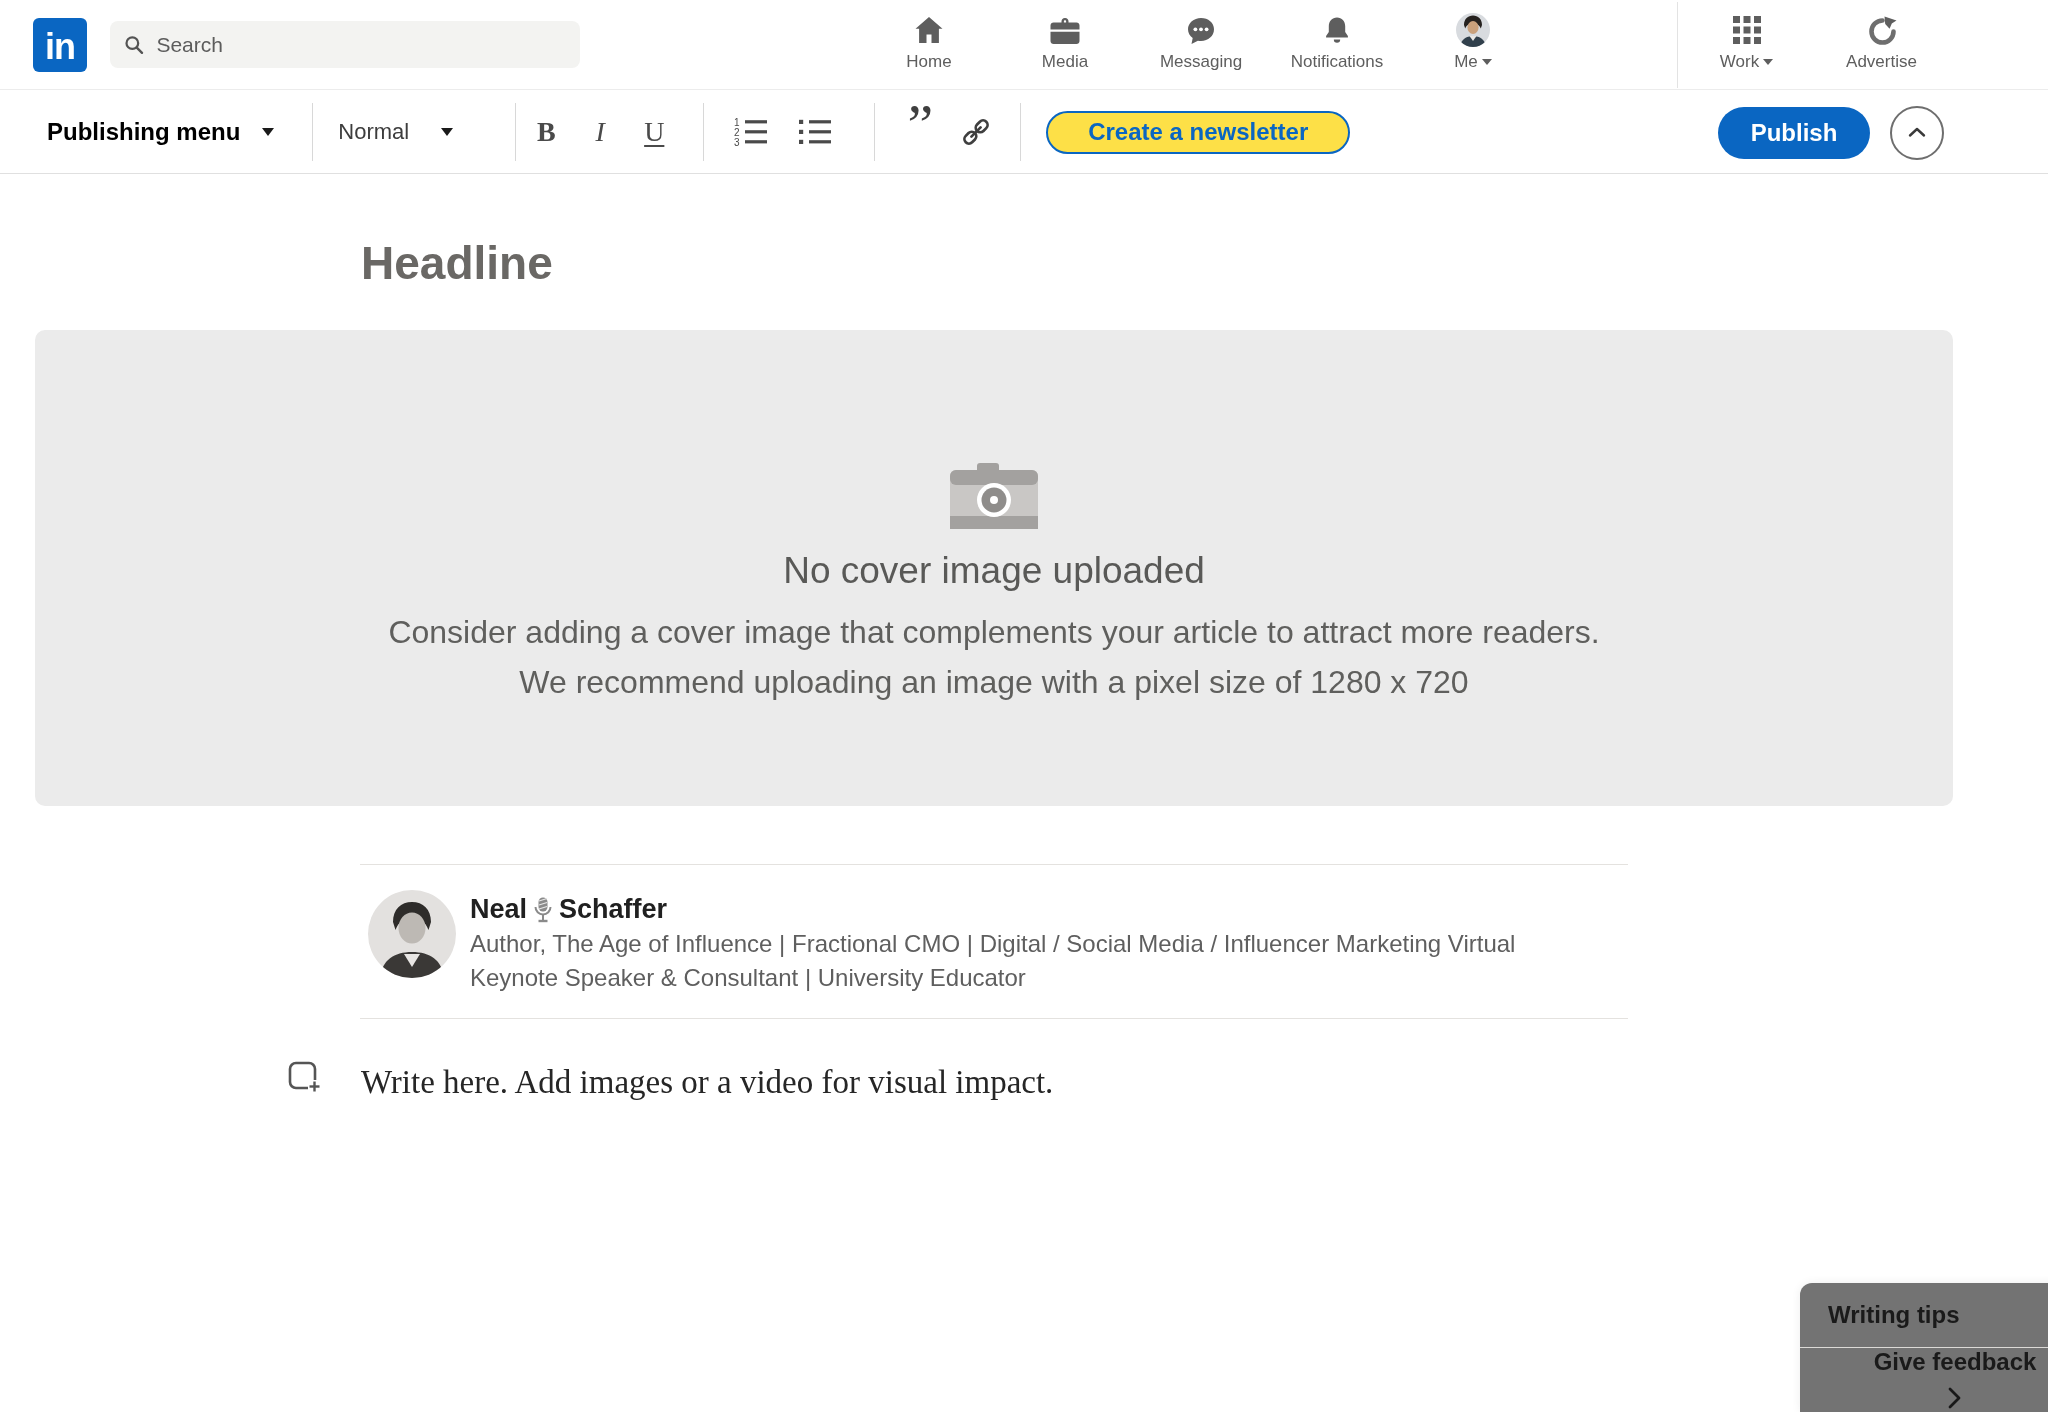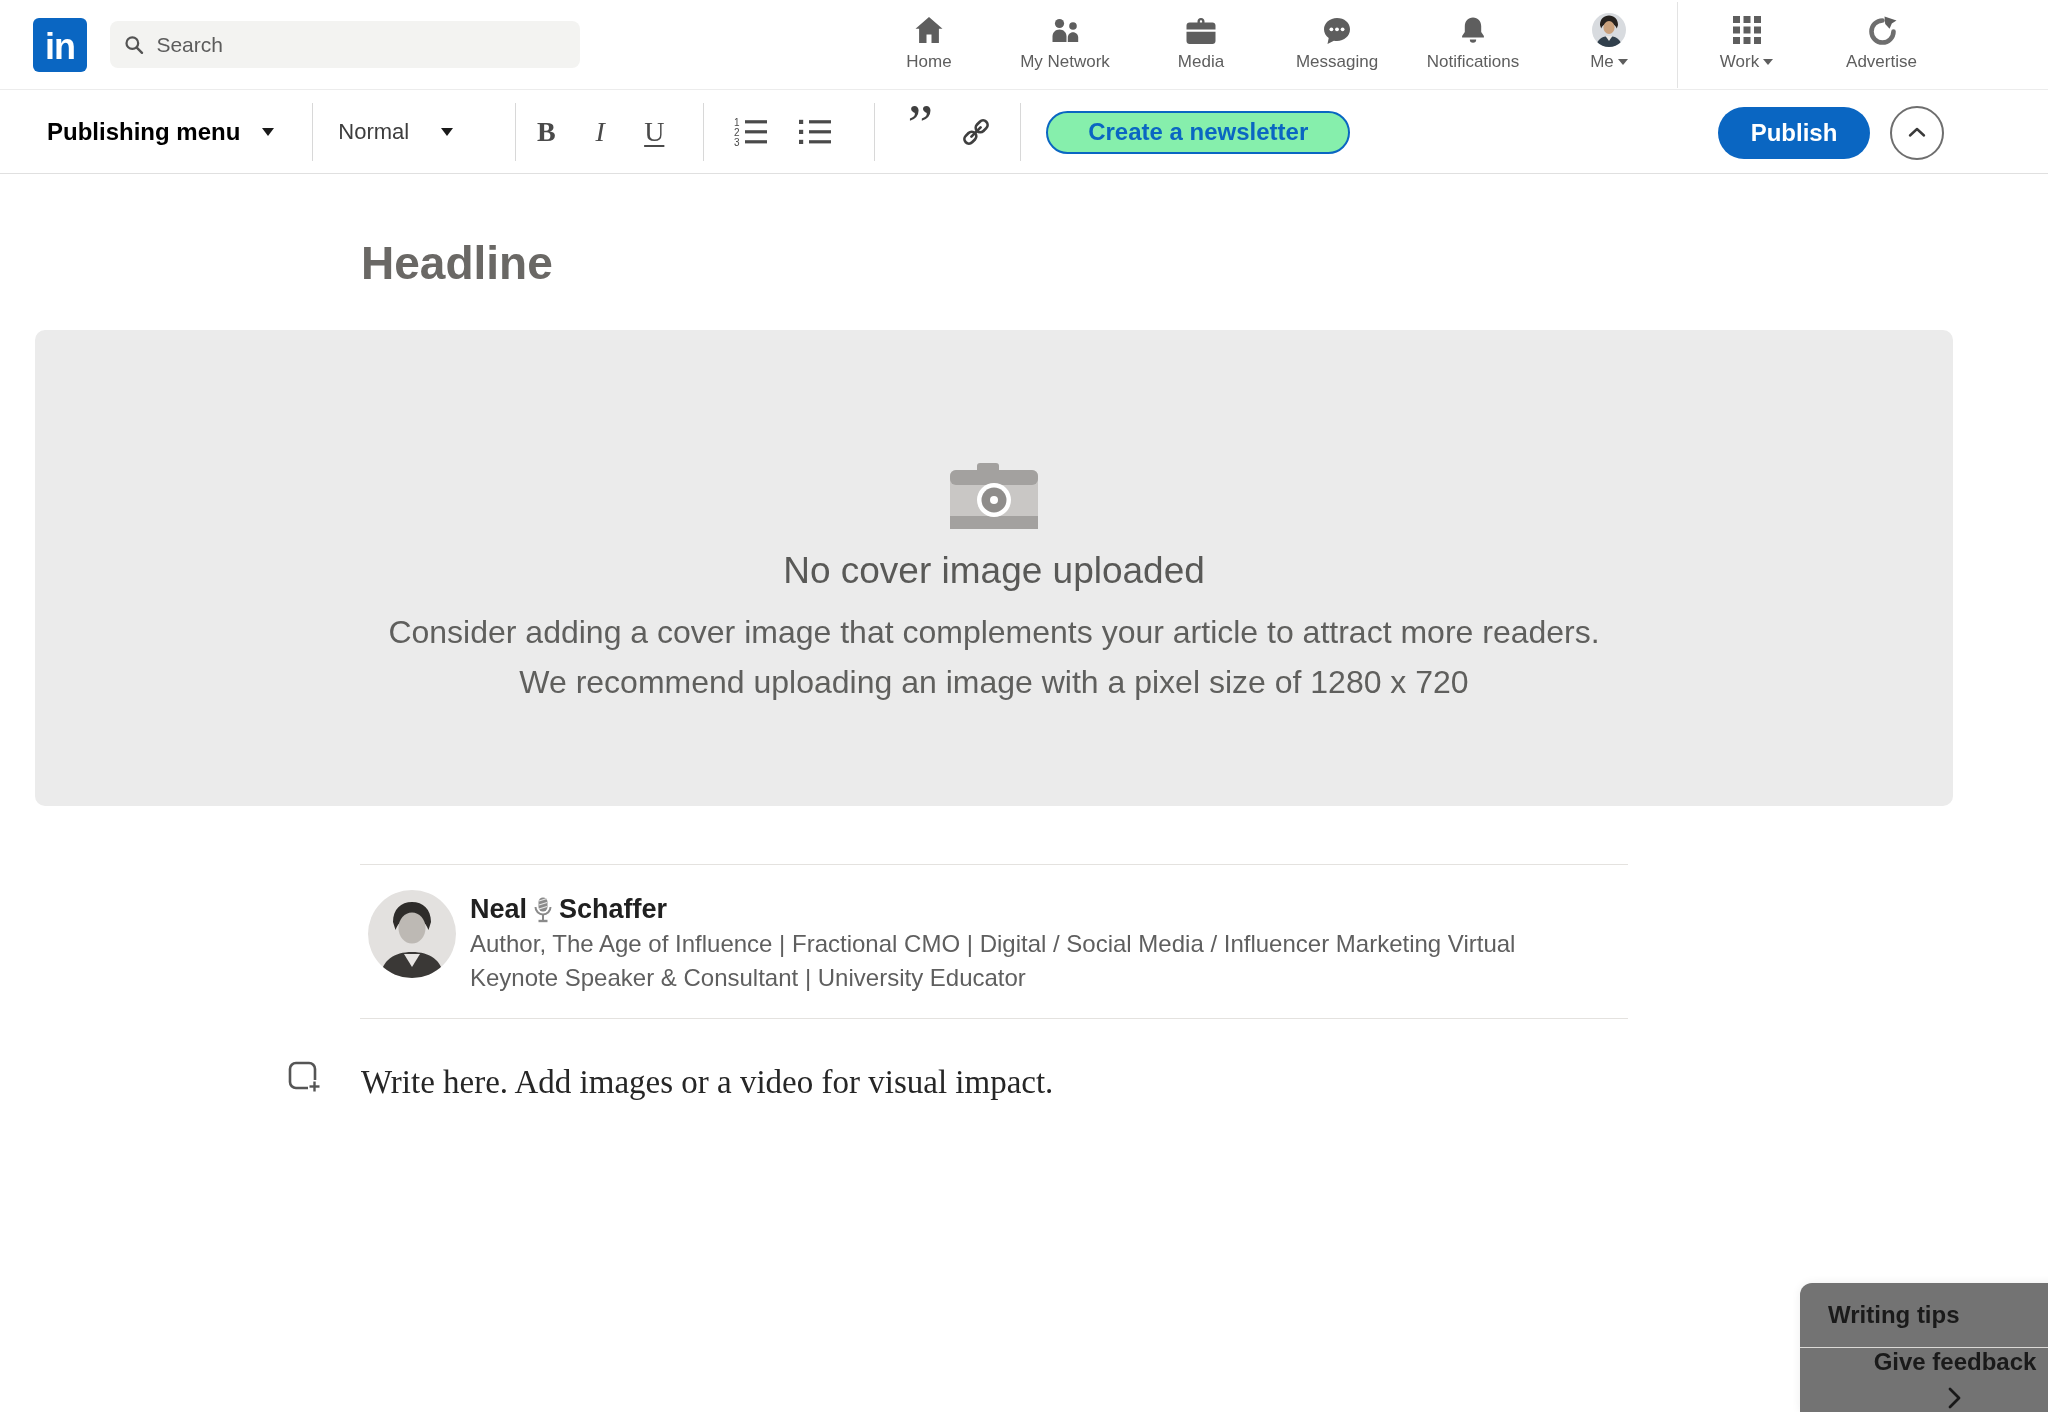--- a/index.html
+++ b/index.html
@@ -38,21 +38,21 @@
   .pub-menu { display:flex; align-items:center; gap:22px; font-size:24px; font-weight:bold; color:#000000; cursor:pointer; }
   .pub-menu .caret,.style-dd .caret { border-top-color:#1a1a1a; border-left-width:6px; border-right-width:6px; border-top-width:8px; }
   .style-dd { display:flex; align-items:center; gap:32px; font-size:22px; color:#3d3d3d; cursor:pointer; }
   .fmt-btn { width:44px; height:50px; display:flex; align-items:center; justify-content:center; cursor:pointer;
              font-family:"Liberation Serif", serif; font-size:28px; color:#4a4a4a; }
   .fmt-btn.b { font-weight:bold; }
   .fmt-btn.i { font-style:italic; }
   .fmt-btn.u { text-decoration:underline; text-underline-offset:4px; }
   .icon-btn { width:44px; height:50px; display:flex; align-items:center; justify-content:center; cursor:pointer; }
   .quote-glyph { font-family:"Liberation Serif", serif; font-size:58px; color:#3f3f3f; line-height:20px; height:34px; display:block; }
-  .btn-newsletter { margin-left:25px; width:304px; height:43px; border-radius:26px; border:2px solid #0a66c2; background:#86efac;
+  .btn-newsletter { margin-left:25px; width:304px; height:43px; border-radius:26px; border:2px solid #0a66c2; background:#fde047;
                     color:#0a66c2; font-size:24px; font-weight:bold; display:flex; align-items:center; justify-content:center; cursor:pointer;
                     font-family:"Liberation Sans", sans-serif;}
   .btn-publish { position:absolute; left:1718px; top:16px; width:152px; height:52px; border-radius:26px; border:none; background:#0a66c2;
                  color:#fff; font-size:24px; font-weight:bold; display:flex; align-items:center; justify-content:center; cursor:pointer;
                  font-family:"Liberation Sans", sans-serif;}
   .btn-collapse { position:absolute; left:1890px; top:15px; width:54px; height:54px; border-radius:50%; border:2px solid #6e6e6e; background:#fff;
                   display:flex; align-items:center; justify-content:center; cursor:pointer; }
 
   
   .headline-ph { position:absolute; left:361px; top:236px; font-size:46px; font-weight:bold; color:#6a6865; cursor:text; }
@@ -99,33 +99,20 @@
 
     <nav class="nav-group g1">
       <div class="nav-item">
         <span class="nav-icon">
           <svg width="32" height="30" viewBox="0 0 32 30">
               <path fill="#5e5e5e" d="M16 2 29.5 13.8h-3.6V28h-7.4v-8.6h-5V28H6.1V13.8H2.5z"></path>
             </svg>
         </span>
         <span class="nav-label">
             <span>Home</span>
-          </span>
-      </div>
-      <div class="nav-item">
-        <span class="nav-icon">
-          <svg width="32" height="28" viewBox="0 0 32 28" fill="#5e5e5e">
-            <circle cx="10.5" cy="7.5" r="4.6"></circle>
-            <path d="M3.5 26v-5.6c0-3.9 3.1-6.8 7-6.8s7 2.9 7 6.8V26z"></path>
-            <circle cx="24" cy="10" r="3.8"></circle>
-            <path d="M18.8 26v-4.4c0-3.1 2.3-5.4 5.2-5.4s5.2 2.3 5.2 5.4V26z"></path>
-          </svg>
-        </span>
-        <span class="nav-label">
-            <span>My Network</span>
           </span>
       </div>
       <div class="nav-item">
         <span class="nav-icon">
           <svg width="30" height="29" viewBox="0 0 30 29" fill="#5e5e5e">
             <path d="M11.5 6.5V5.2C11.5 3.4 12.9 2 14.7 2h.6c1.8 0 3.2 1.4 3.2 3.2v1.3h8c1.6 0 3 1.3 3 3v4H.5v-4c0-1.7 1.4-3 3-3h8zm2.4-1.4v1.4h2.2V5.1c0-.4-.4-.8-.8-.8h-.6c-.4 0-.8.4-.8.8z"></path>
             <path d="M.5 15.8h29V25c0 1.7-1.4 3-3 3h-23c-1.6 0-3-1.3-3-3z"></path>
           </svg>
         </span>
         <span class="nav-label">

